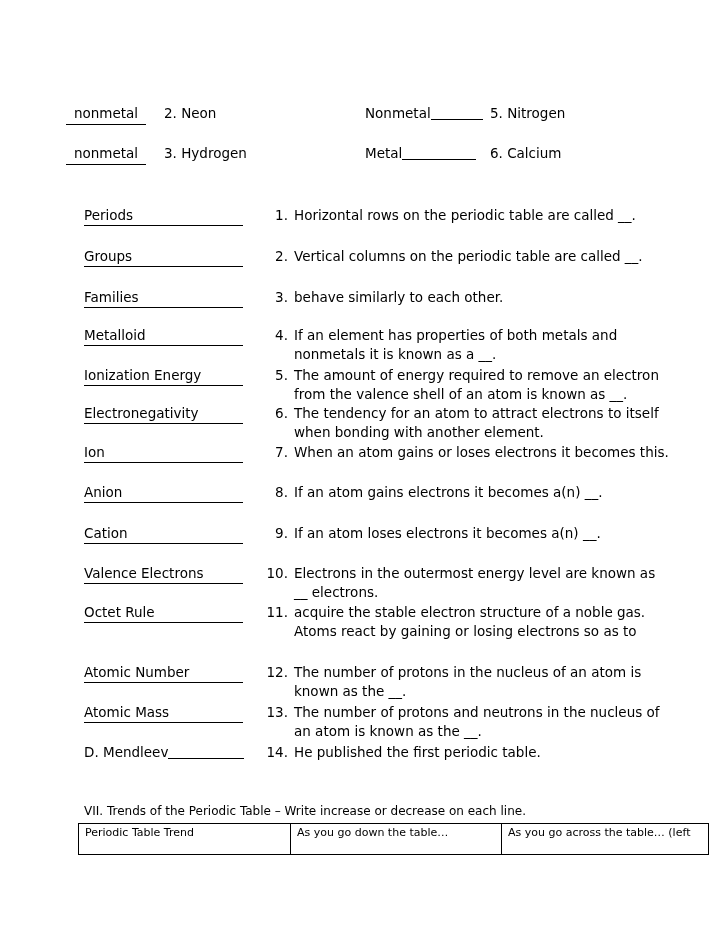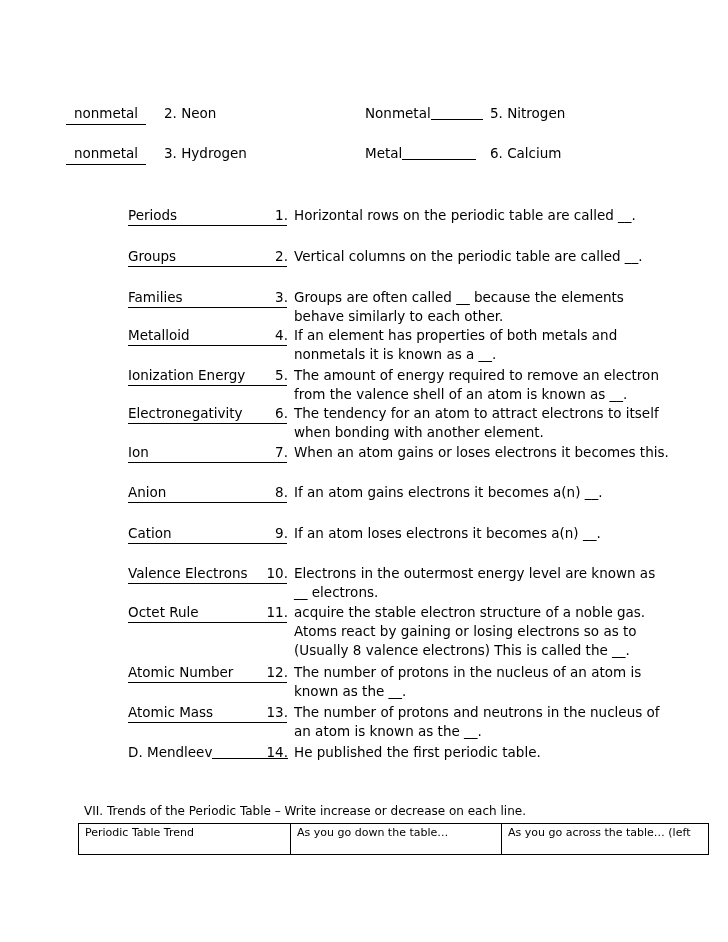--- a/index.html
+++ b/index.html
@@ -94,21 +94,20 @@
   .v-answer {
     position: absolute;
     left: 84px;
     width: 159px;
     border-bottom: 1.2px solid #000;
     font-size: 13.5px;
     line-height: 19px;
     height: 19px;
     white-space: nowrap;
     overflow: visible;
-    margin-left: 44px;
   }
   .v-answer.no-rule {
     border-bottom: none;
   }
   .v-answer.no-rule .tail {
     display: inline-block;
     border-bottom: 1.2px solid #000;
     height: 13px;
     vertical-align: -2px;
   }
@@ -199,21 +198,20 @@
         <div class="v-answer"><span>Groups</span></div>
         <div class="v-num">2.</div>
         <div class="v-text">
           <span class="ln">Vertical columns on the periodic table are called __.</span>
         </div>
       </div>
       <div class="vocab-row" style="position: absolute; left: 0px; top: 82px; width: 728px;">
         <div class="v-answer"><span>Families</span></div>
         <div class="v-num">3.</div>
         <div class="v-text">
-          <span class="ln">Groups are often called __ because the elements</span>
           <span class="ln">behave similarly to each other.</span>
         </div>
       </div>
       <div class="vocab-row" style="position: absolute; left: 0px; top: 120px; width: 728px;">
         <div class="v-answer"><span>Metalloid</span></div>
         <div class="v-num">4.</div>
         <div class="v-text">
           <span class="ln">If an element has properties of both metals and</span>
           <span class="ln">nonmetals it is known as a __.</span>
         </div>
@@ -262,21 +260,20 @@
           <span class="ln">Electrons in the outermost energy level are known as</span>
           <span class="ln">__ electrons.</span>
         </div>
       </div>
       <div class="vocab-row" style="position: absolute; left: 0px; top: 397px; width: 728px;">
         <div class="v-answer"><span>Octet Rule</span></div>
         <div class="v-num">11.</div>
         <div class="v-text">
           <span class="ln">acquire the stable electron structure of a noble gas.</span>
           <span class="ln">Atoms react by gaining or losing electrons so as to</span>
-          <span class="ln">(Usually 8 valence electrons)  This is called the __.</span>
         </div>
       </div>
       <div class="vocab-row" style="position: absolute; left: 0px; top: 457px; width: 728px;">
         <div class="v-answer"><span>Atomic Number</span></div>
         <div class="v-num">12.</div>
         <div class="v-text">
           <span class="ln">The number of protons in the nucleus of an atom is</span>
           <span class="ln">known as the __.</span>
         </div>
       </div>

